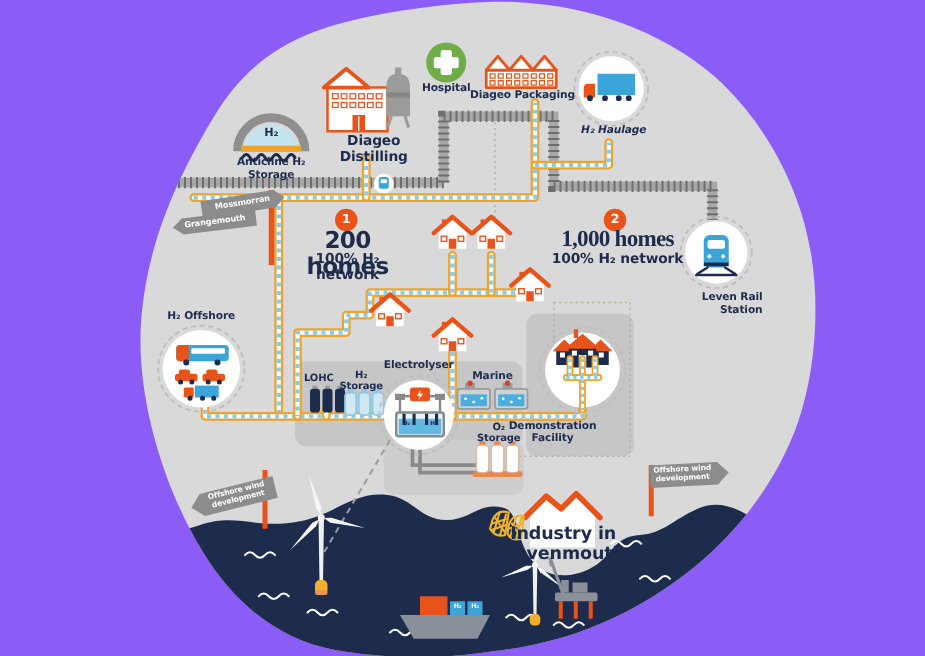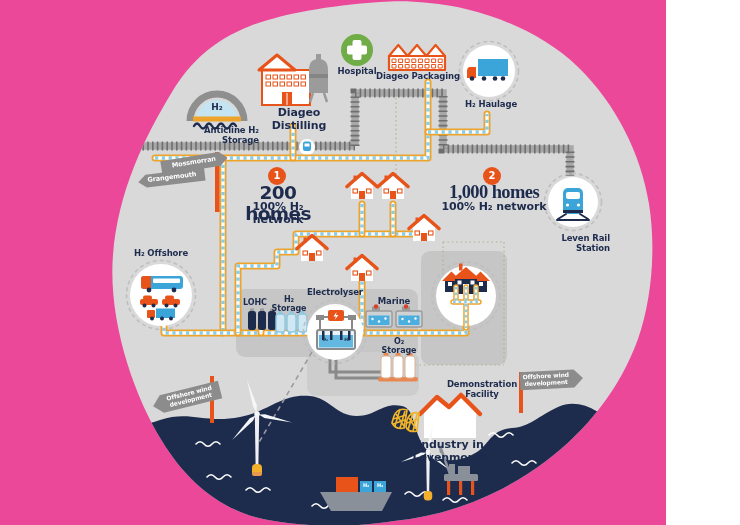--- a/index.html
+++ b/index.html
@@ -1,16 +1,16 @@
 <!DOCTYPE html>
 <html><head>
 <meta charset="utf-8">
 <style>
   html,body{margin:0;padding:0;background:#fff;}
-  .stage{position:relative;width:666px;height:525px;background:#ec4899;overflow:hidden;
+  .stage{position:relative;width:740px;height:525px;background:#8b5cf6;overflow:hidden;
          font-family:"DejaVu Sans",sans-serif;}
   .stage svg{position:absolute;left:0;top:0;}
   .lbl{position:absolute;font-weight:bold;color:#1d2b4d;text-align:center;
        white-space:pre-line;line-height:1.15;letter-spacing:-0.1px;}
   .white{color:#ffffff;}
   .marker{position:absolute;width:18px;height:18px;border-radius:50%;background:#e8531a;
           color:#fff;font-size:10px;font-weight:bold;text-align:center;line-height:18px;}
   .ztitle{font-size:18.5px;letter-spacing:-0.6px;}
   .zsub{font-size:11px;}
   
@@ -416,24 +416,24 @@
   <g>
     <rect x="519" y="372" width="4" height="41" fill="#e8531a"></rect>
     <g transform="translate(546,380) rotate(-3)">
           <polygon points="-26,-9 28,-9 37,0 28,9 -26,9" fill="#8c8c8c"></polygon>
         </g>
   </g>
 </svg>
 
 <div class="lbl" style="left:327px;top:67px;width:60px;font-size:8.5px;">Hospital</div>
 <div class="lbl" style="left:366px;top:72px;width:104px;font-size:8.5px;text-align:center;">Diageo Packaging</div>
-<div class="lbl" style="left:456px;top:100px;width:70px;font-size:8.5px;">H₂ Haulage</div>
+<div class="lbl" style="left:456px;top:100px;width:70px;font-size:8.5px;font-style:italic;">H₂ Haulage</div>
 <div class="lbl" style="left:269px;top:107px;width:60px;font-size:11px;">Diageo
 Distilling</div>
-<div class="lbl" style="left:175px;top:126px;width:84px;font-size:8.5px;text-align:right;">Anticline H₂
+<div class="lbl" style="left:175px;top:126px;width:84px;font-size:8.5px;">Anticline H₂
 Storage</div>
 <div class="lbl" style="left:203px;top:102px;width:28px;font-size:9px;">H₂</div>
 <div class="lbl white" style="left:162px;top:159px;width:64px;font-size:6.5px;transform:rotate(-9deg);">Mossmorran</div>
 <div class="lbl white" style="left:141px;top:174px;width:62px;font-size:6.5px;transform:rotate(-7deg);">Grangemouth</div>
 
 <div class="marker" style="left:268px;top:167px;">1</div>
 <div class="lbl ztitle" style="left:228px;top:182px;width:100px;">200 homes</div>
 <div class="lbl zsub" style="left:228px;top:201px;width:100px;">100% H₂ network</div>
 
 <div class="marker" style="left:483px;top:167px;">2</div>
@@ -445,23 +445,23 @@
 <div class="lbl" style="left:119px;top:249px;width:84px;font-size:8.5px;">H₂ Offshore</div>
 <div class="lbl" style="left:232px;top:298px;width:46px;font-size:8px;">LOHC</div>
 <div class="lbl" style="left:266px;top:295px;width:46px;font-size:8px;">H₂
 Storage</div>
 <div class="lbl" style="left:293px;top:288px;width:84px;font-size:8.5px;">Electrolyser</div>
 <div class="lbl" style="left:318px;top:337px;width:14px;font-size:4.5px;">O₂</div>
 <div class="lbl" style="left:340px;top:337px;width:14px;font-size:4.5px;">H₂</div>
 <div class="lbl" style="left:366px;top:297px;width:56px;font-size:8.5px;">Marine</div>
 <div class="lbl" style="left:374px;top:337px;width:50px;font-size:8px;">O₂
 Storage</div>
-<div class="lbl" style="left:434px;top:337px;width:96px;font-size:8.5px;margin-top:43px;">Demonstration
+<div class="lbl" style="left:394px;top:337px;width:96px;font-size:8.5px;">Demonstration
 Facility</div>
 <div class="lbl white" style="left:161px;top:390px;width:58px;font-size:6px;transform:rotate(-14deg);">Offshore wind
 development</div>
 <div class="lbl white" style="left:521px;top:373px;width:50px;font-size:6px;transform:rotate(-3deg);">Offshore wind
 development</div>
-<div class="lbl" style="left:403px;top:419px;width:95px;font-size:11px;margin-top:20px;">Industry in
+<div class="lbl" style="left:403px;top:419px;width:95px;font-size:14px;">Industry in
 Levenmouth</div>
 <div class="lbl white" style="left:360px;top:483px;width:12px;font-size:5px;">H₂</div>
 <div class="lbl white" style="left:374px;top:483px;width:12px;font-size:5px;">H₂</div>
 </div>
 
 </body></html>

